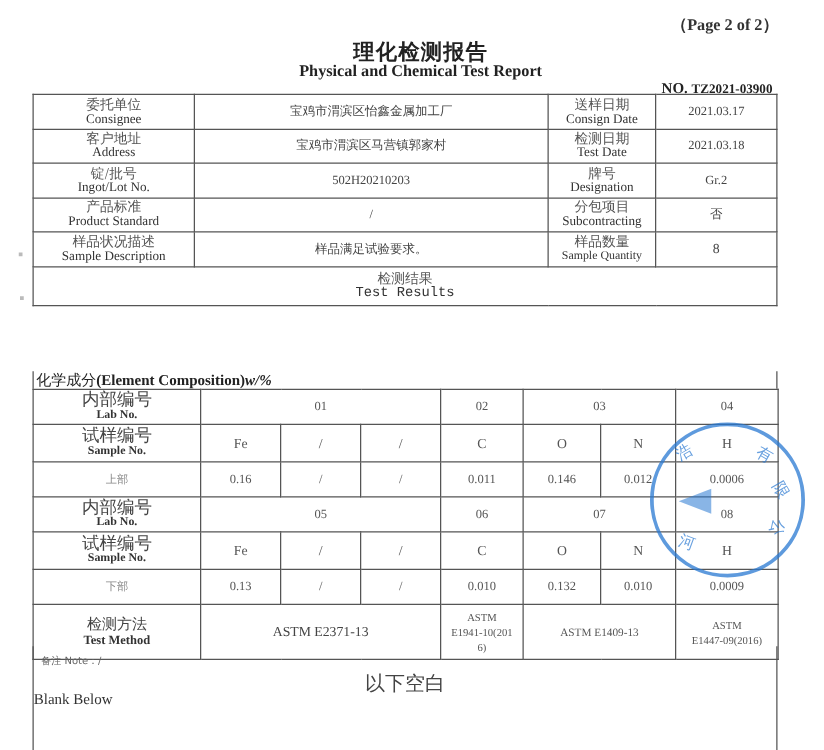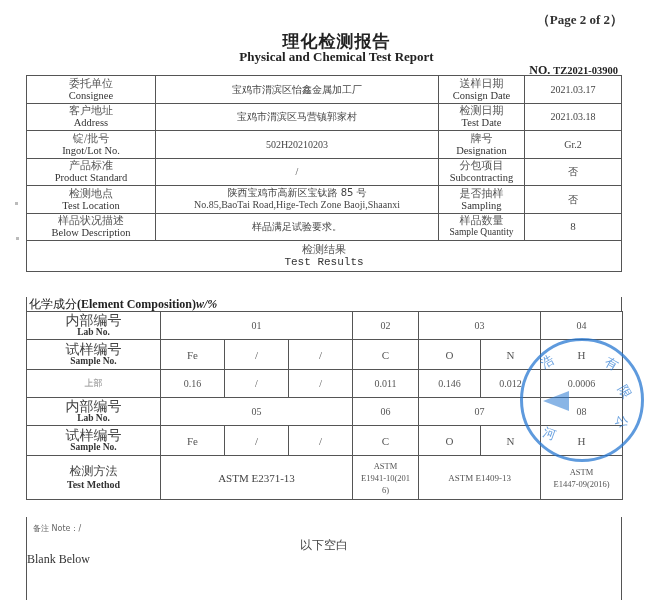--- a/index.html
+++ b/index.html
@@ -38,21 +38,21 @@
   .elem .r-val td { height: 28px; }
   .elem .part { font-family: "DejaVu Sans", sans-serif; font-size: 9px; color: #888; }
   .elem .r-method td { height: 44px; }
   .elem .method-big { font-size: 11px; color: #444; }
   .elem .method-small { font-size: 8.5px; line-height: 12px; color: #555; }
   .elem .hdr-method .cn { font-size: 12px; line-height: 15px; }
   .elem .hdr-method .en { font-size: 10px; }
 
   .note-box { position: absolute; left: 26px; top: 517px; width: 596px; height: 90px; border-left: 1px solid #555; border-right: 1px solid #555; }
   .note { position: absolute; left: 6px; top: 6px; font-size: 8px; color: #666; font-family: "DejaVu Sans", sans-serif; }
-  .blank-cn { position: absolute; left: 0; width: 100%; top: 20px; text-align: center; font-family: "DejaVu Sans", sans-serif; font-size: 12px; color: #444; }
+  .blank-cn { position: absolute; left: 0; width: 100%; top: 20px; text-align: center; font-family: "DejaVu Sans", sans-serif; font-size: 16px; color: #444; }
   .blank-en { position: absolute; left: 0; width: 100%; top: 35px; text-align: left; font-size: 12px; color: #333; }
 
   .stamp { position: absolute; left: 520px; top: 338px; width: 124px; height: 124px; border-radius: 50%; border: 3px solid rgba(40,120,210,0.75); pointer-events: none; }
   .stamp .star { position: absolute; left: 20px; top: 50px; width: 0; height: 0; border-top: 10px solid transparent; border-bottom: 10px solid transparent; border-right: 26px solid rgba(40,120,210,0.55); }
   .stamp .ring-text { position: absolute; font-family: "DejaVu Sans", sans-serif; color: rgba(40,120,210,0.7); font-size: 13px; }
   .speck { position: absolute; width: 3px; height: 3px; background: #bbb; }
 </style>
 </head>
 <body>
 
@@ -118,37 +118,22 @@
         </td>
     <td class="val">/</td>
     <td class="lbl">
           <span class="cn">分包项目</span>
           <span class="en">Subcontracting</span>
         </td>
     <td class="val"><span class="cn">否</span></td>
   </tr>
   <tr>
     <td class="lbl">
-          <span class="cn">检测地点</span>
-          <span class="en">Test Location</span>
-        </td>
-    <td class="val">
-          <span class="cn" style="display:block;line-height:12px;">陕西宝鸡市高新区宝钛路 85 号</span>
-          <span style="display:block;line-height:12px;">No.85,BaoTai Road,Hige-Tech Zone Baoji,Shaanxi</span>
-        </td>
-    <td class="lbl">
-          <span class="cn">是否抽样</span>
-          <span class="en">Sampling</span>
-        </td>
-    <td class="val"><span class="cn">否</span></td>
-  </tr>
-  <tr>
-    <td class="lbl">
           <span class="cn">样品状况描述</span>
-          <span class="en">Below Description</span>
+          <span class="en">Sample Description</span>
         </td>
     <td class="val"><span class="cn">样品满足试验要求。</span></td>
     <td class="lbl">
           <span class="cn">样品数量</span>
           <span class="en" style="font-size:9.5px">Sample Quantity</span>
         </td>
     <td class="val" style="font-size:11px">8</td>
   </tr>
   <tr class="results-head">
     <td colspan="4">
@@ -224,20 +209,30 @@
           <span class="en">Sample No.</span>
         </td>
     <td>Fe</td>
     <td>/</td>
     <td>/</td>
     <td>C</td>
     <td>O</td>
     <td>N</td>
     <td>H</td>
   </tr>
+  <tr class="r-val">
+    <td class="part">下部</td>
+    <td>0.13</td>
+    <td>/</td>
+    <td>/</td>
+    <td>0.010</td>
+    <td>0.132</td>
+    <td>0.010</td>
+    <td>0.0009</td>
+  </tr>
 
   <tr class="r-method">
     <td class="hdr hdr-method">
           <span class="cn">检测方法</span>
           <span class="en">Test Method</span>
         </td>
     <td colspan="3" class="method-big">ASTM E2371-13</td>
     <td class="method-small">
       <span style="display:block">ASTM</span>
       <span style="display:block">E1941-10(201</span>

